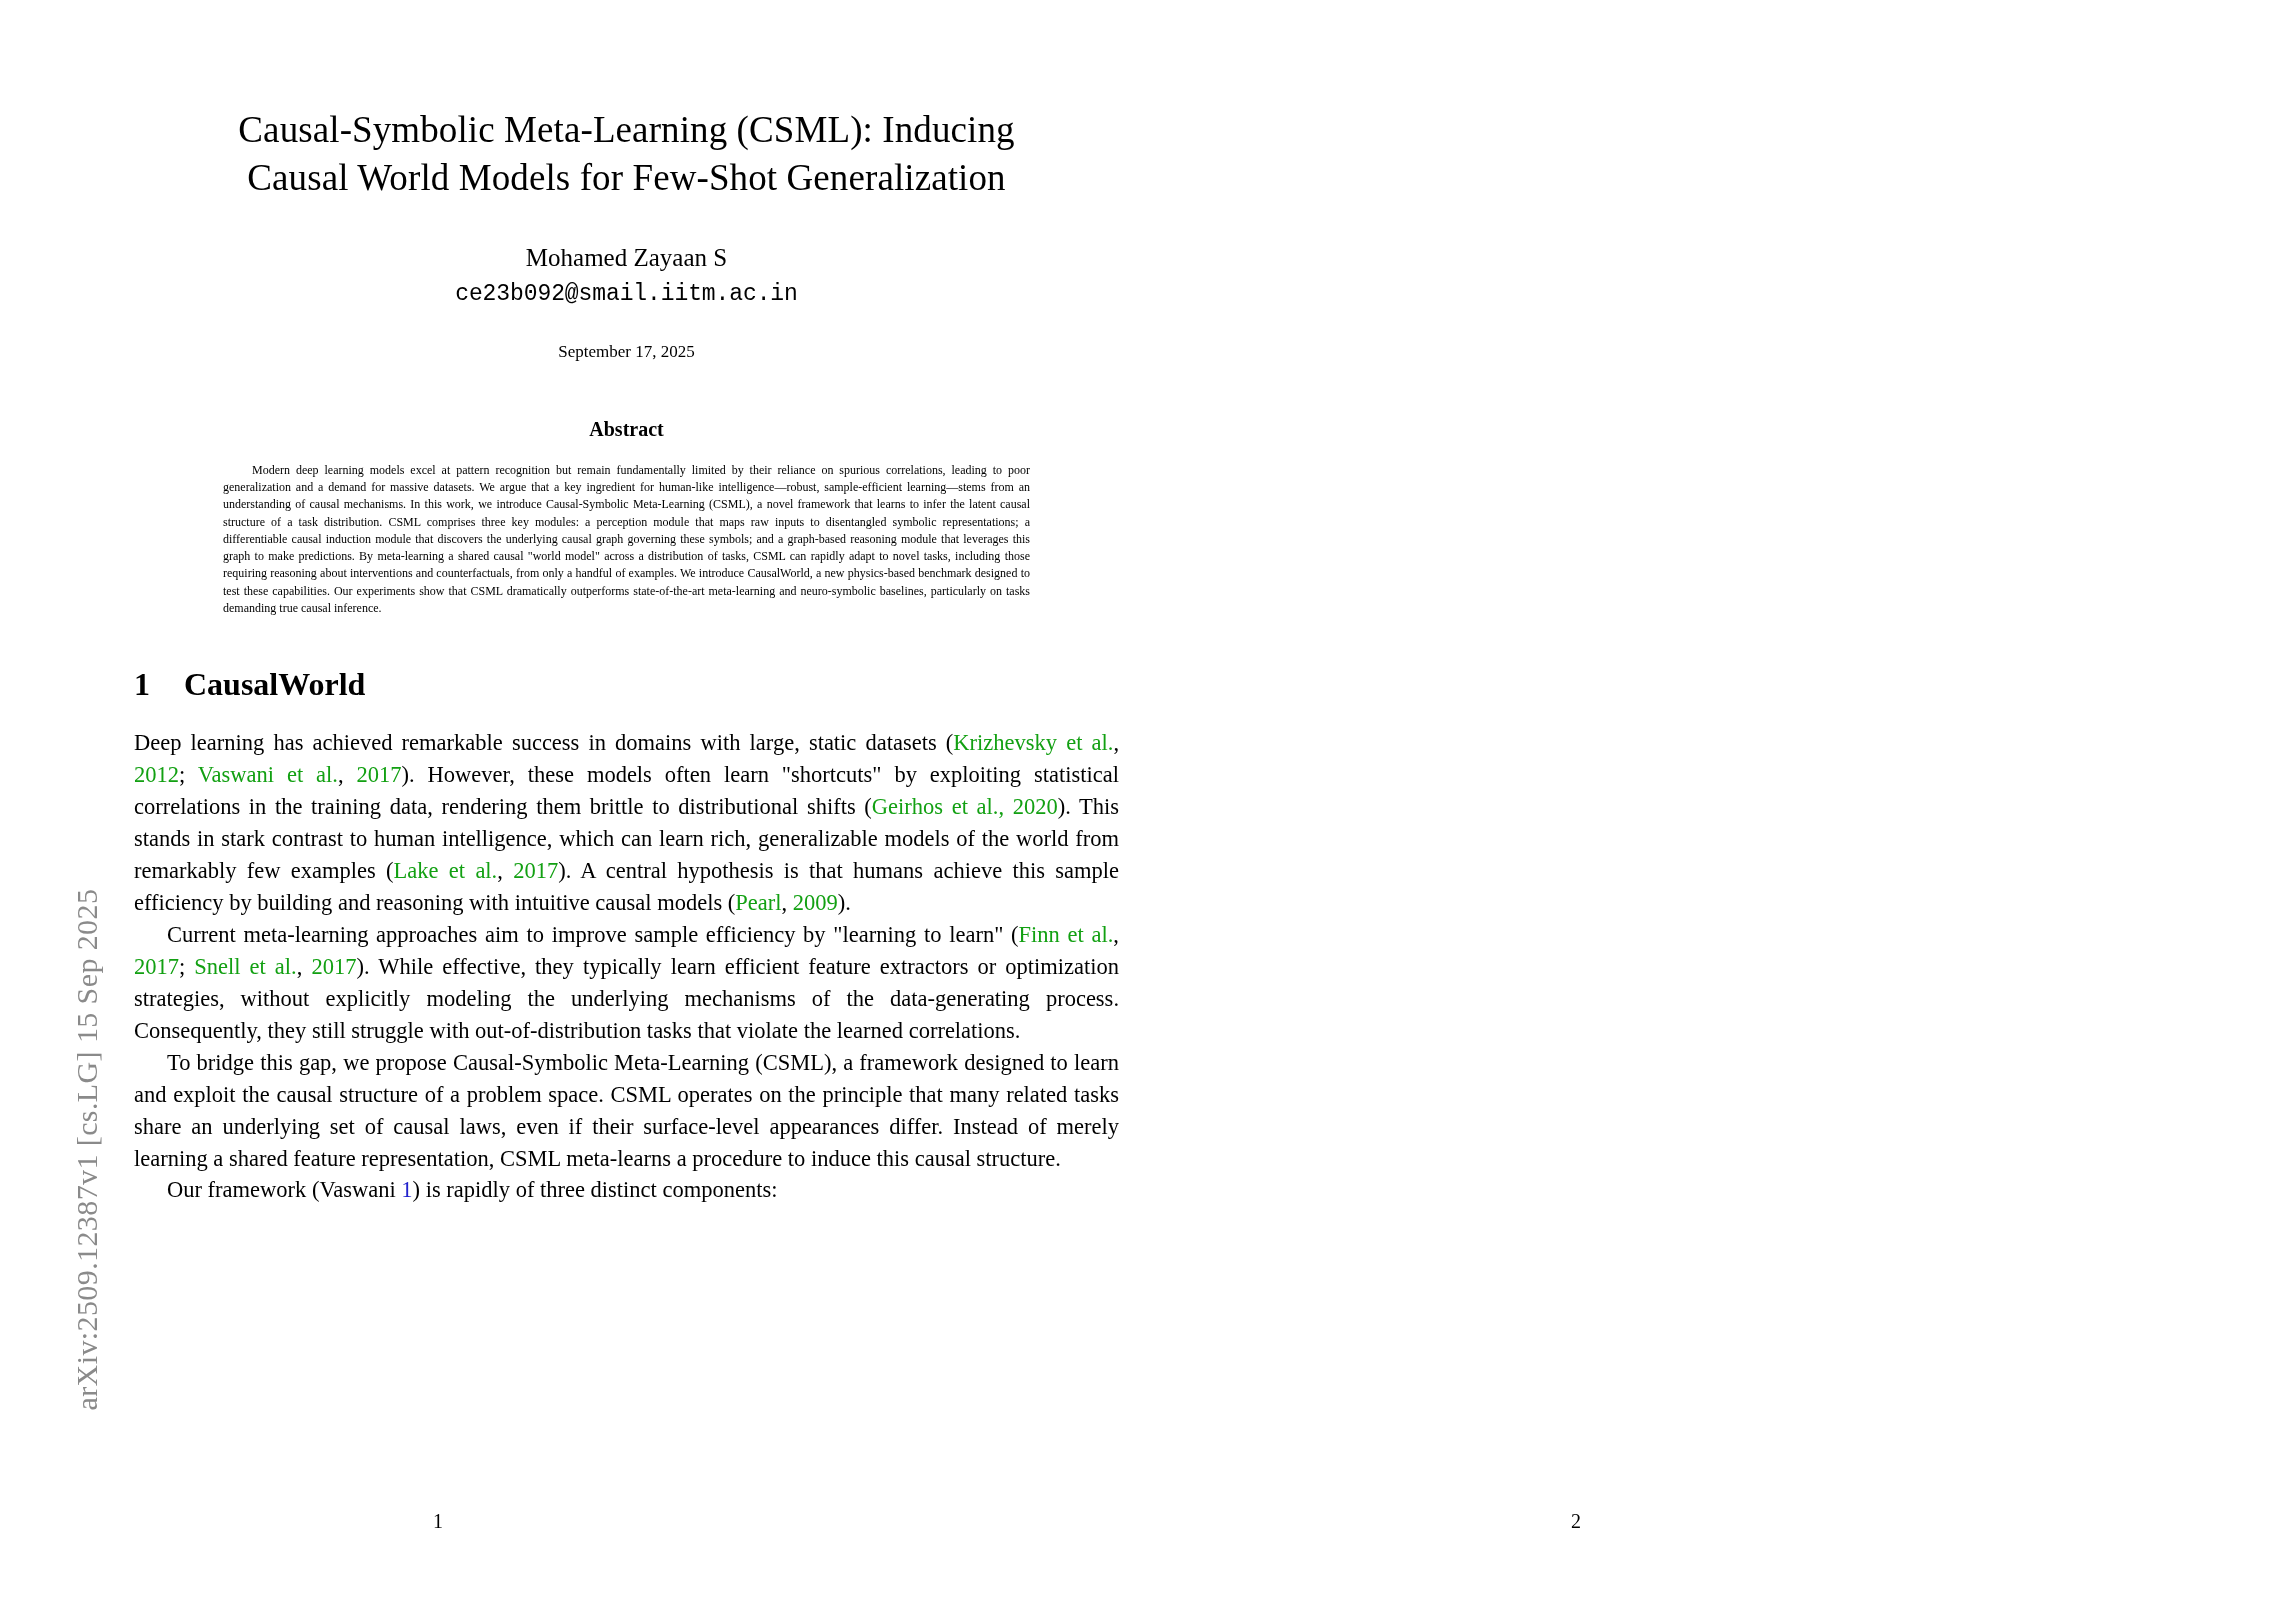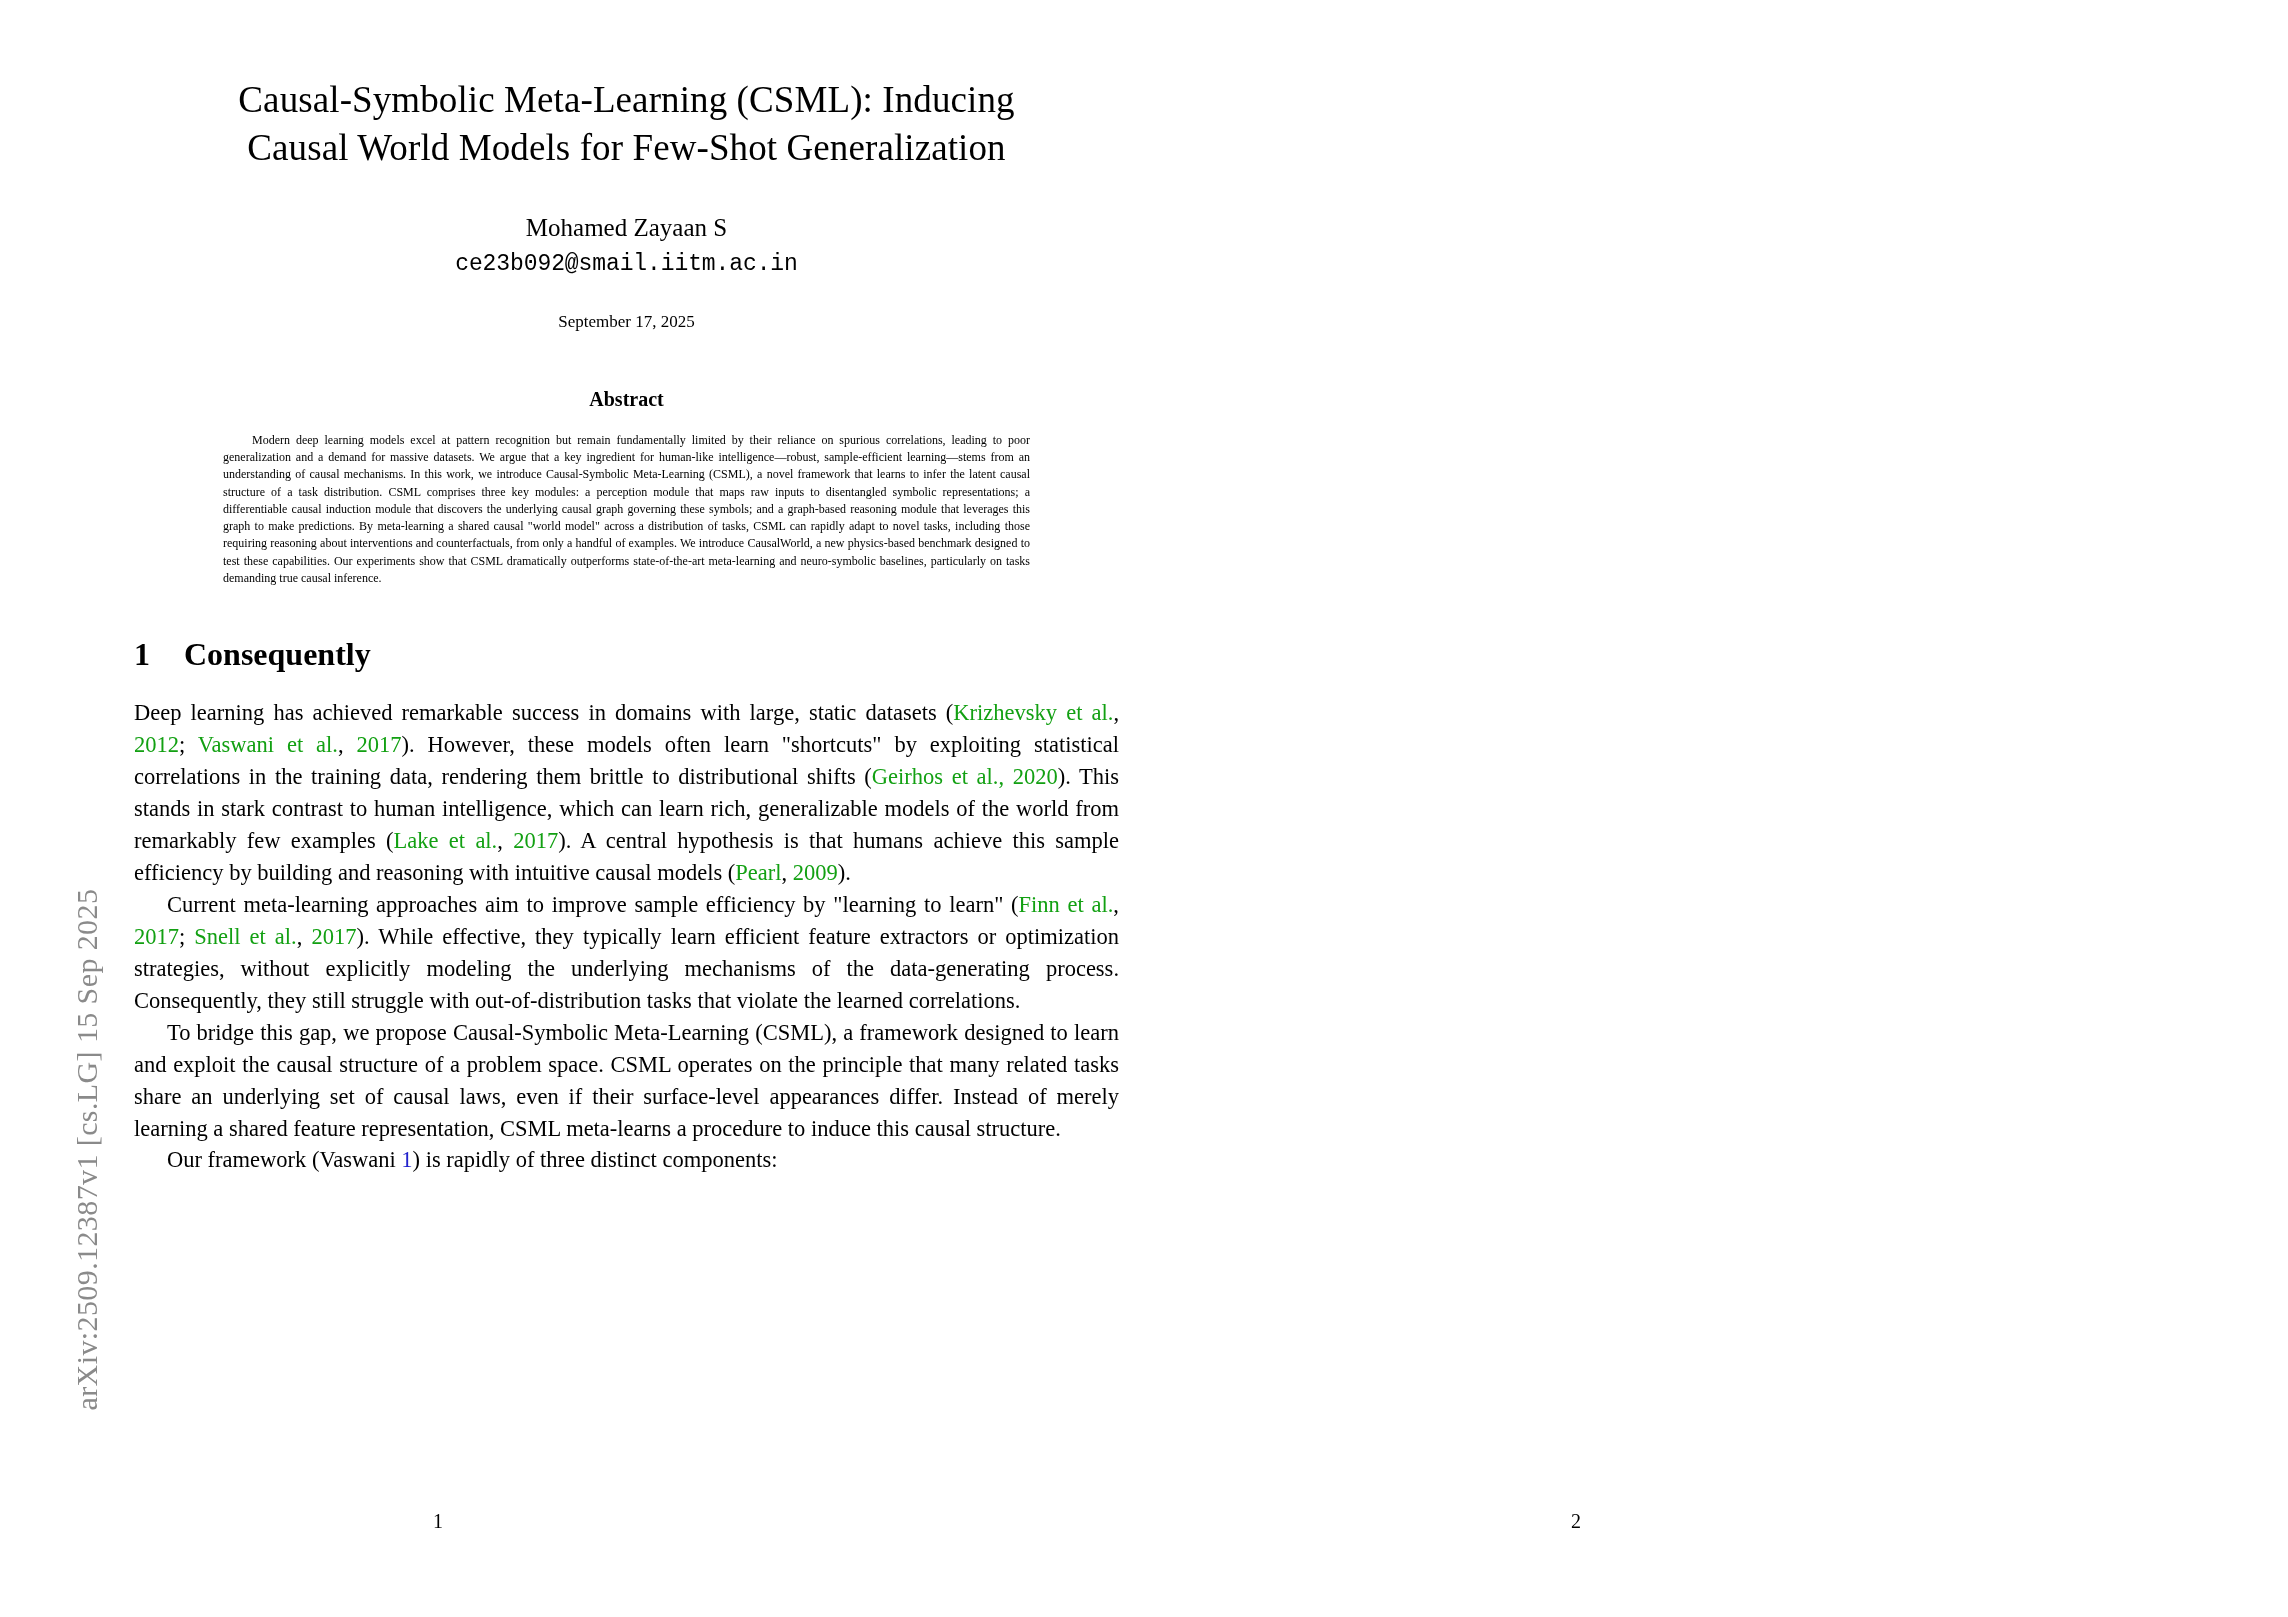--- a/index.html
+++ b/index.html
@@ -60,21 +60,21 @@
     position: absolute;
     bottom: 85px;
     width: 100%;
     text-align: center;
     font-size: 20px;
   }
   #page-left .folio  { left: -134px; width: 1144px; }
   #page-right .folio { left: -140px; width: 1144px; }
 
   
-  .title-block { padding-top: 76px; }
+  .title-block { padding-top: 106px; }
   .paper-title {
     font-size: 37px;
     line-height: 1.30;
     text-align: center;
     margin: 0 auto;
     width: 826px;
     font-weight: normal;
     letter-spacing: 0.1px;
   }
   .author {
@@ -155,21 +155,21 @@
       <div class="date">September 17, 2025</div>
     </div>
 
     <div class="abstract-wrap">
       <div class="abstract-head">Abstract</div>
       <div class="abstract-body" id="abstract-body">Modern deep learning models excel at pattern recognition but remain fundamentally limited by their reliance on spurious correlations, leading to poor generalization and a demand for massive datasets. We argue that a key ingredient for human-like intelligence—robust, sample-efficient learning—stems from an understanding of causal mechanisms. In this work, we introduce Causal-Symbolic Meta-Learning (CSML), a novel framework that learns to infer the latent causal structure of a task distribution. CSML comprises three key modules: a perception module that maps raw inputs to disentangled symbolic representations; a differentiable causal induction module that discovers the underlying causal graph governing these symbols; and a graph-based reasoning module that leverages this graph to make predictions. By meta-learning a shared causal "world model" across a distribution of tasks, CSML can rapidly adapt to novel tasks, including those requiring reasoning about interventions and counterfactuals, from only a handful of examples. We introduce CausalWorld, a new physics-based benchmark designed to test these capabilities. Our experiments show that CSML dramatically outperforms state-of-the-art meta-learning and neuro-symbolic baselines, particularly on tasks demanding true causal inference.</div>
     </div>
 
     <div style="margin-top:50px;">
       <h2 class="section">
-        <span class="num">1</span><span>Consequently</span>
+        <span class="num">1</span><span>CausalWorld</span>
       </h2>
       <div id="left-paragraphs">
           <p class="body noindent"><span>Deep learning has achieved remarkable success in domains with large, static datasets (</span><span class="cite">Krizhevsky et al.</span><span>, </span><span class="cite">2012</span><span>; </span><span class="cite">Vaswani et al.</span><span>, </span><span class="cite">2017</span><span>). However, these models often learn "shortcuts" by exploiting statistical correlations in the training data, rendering them brittle to distributional shifts (</span><span class="cite">Geirhos et al., 2020</span><span>). This stands in stark contrast to human intelligence, which can learn rich, generalizable models of the world from remarkably few examples (</span><span class="cite">Lake et al.</span><span>, </span><span class="cite">2017</span><span>). A central hypothesis is that humans achieve this sample efficiency by building and reasoning with intuitive causal models (</span><span class="cite">Pearl</span><span>, </span><span class="cite">2009</span><span>).</span></p>
           <p class="body"><span>Current meta-learning approaches aim to improve sample efficiency by "learning to learn" (</span><span class="cite">Finn et al.</span><span>, </span><span class="cite">2017</span><span>; </span><span class="cite">Snell et al.</span><span>, </span><span class="cite">2017</span><span>). While effective, they typically learn efficient feature extractors or optimization strategies, without explicitly modeling the underlying mechanisms of the data-generating process. Consequently, they still struggle with out-of-distribution tasks that violate the learned correlations.</span></p>
           <p class="body"><span>To bridge this gap, we propose Causal-Symbolic Meta-Learning (CSML), a framework designed to learn and exploit the causal structure of a problem space. CSML operates on the principle that many related tasks share an underlying set of causal laws, even if their surface-level appearances differ. Instead of merely learning a shared feature representation, CSML meta-learns a procedure to induce this causal structure.</span></p>
           <p class="body"><span>Our framework (Vaswani </span><span class="ref">1</span><span>) is rapidly of three distinct components:</span></p>
         </div>
     </div>
 
   </div>

